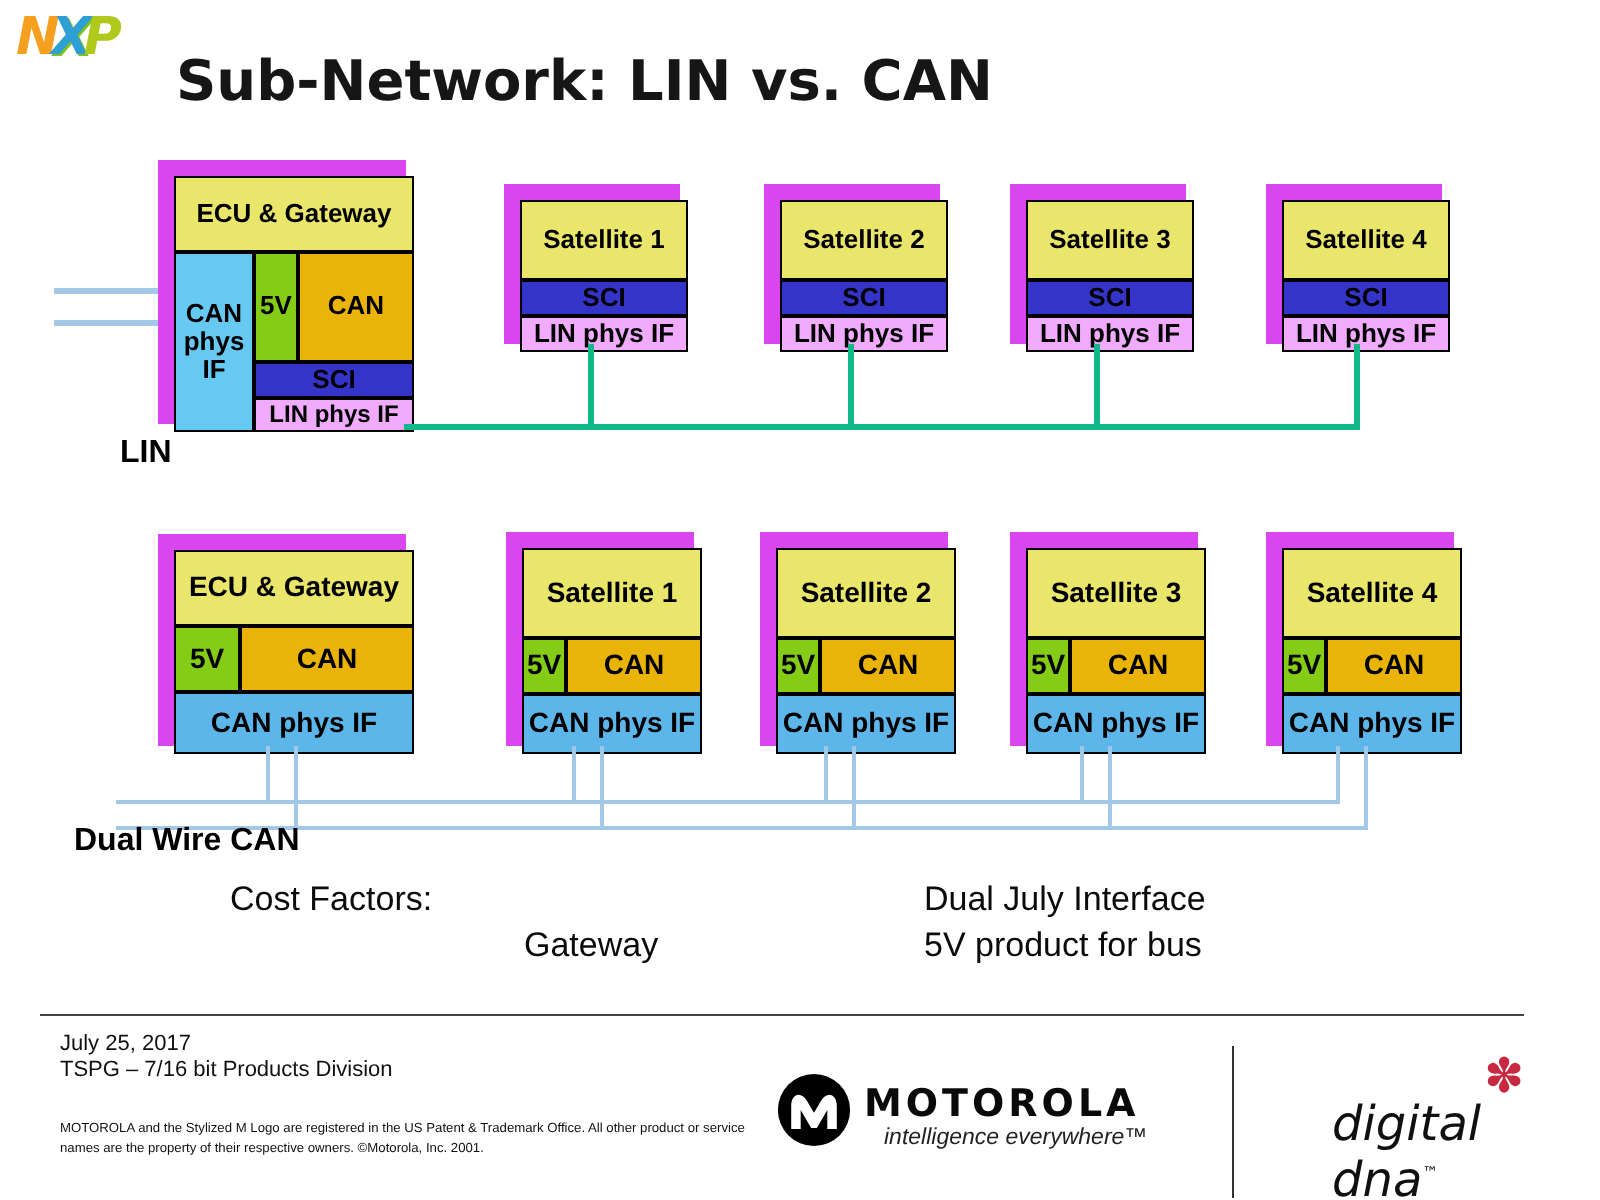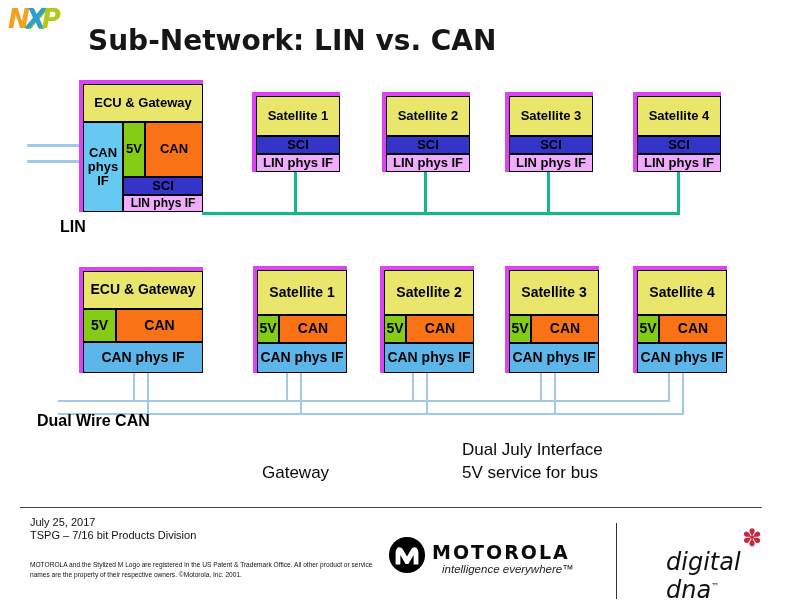--- a/index.html
+++ b/index.html
@@ -7,29 +7,29 @@
          font-family:"Liberation Sans",sans-serif;color:#000;}
   
   .nxp{position:absolute;left:8px;top:4px;font-family:"DejaVu Sans",sans-serif;
        font-weight:bold;font-size:26px;letter-spacing:-4px;font-style:italic;}
   .nxp .n{color:#F5A01E;}
   .nxp .x{color:#2E9FD4;text-shadow:1px 1px 0 #7AC122;}
   .nxp .p{color:#AFC91C;}
   .title{position:absolute;left:88px;top:24px;margin:0;font-family:"DejaVu Sans",sans-serif;
          font-weight:bold;font-size:28px;color:#161616;}
   
-  .box{position:absolute;border:4px solid #d946ef;box-sizing:border-box;background:#fff;}
+  .box{position:absolute;border:8px solid #d946ef;box-sizing:border-box;background:#fff;}
   .cell{position:absolute;box-sizing:border-box;border:1px solid #000;display:flex;
         align-items:center;justify-content:center;text-align:center;font-weight:bold;
         font-size:13px;line-height:1.1;}
   .yellow{background:#E9E66B;}
   .skytop{background:#66C9F2;}
   .skybot{background:#5CB6EA;}
   .olive{background:#84cc16;}
-  .orange{background:#f97316;}
+  .orange{background:#eab308;}
   .blue{background:#3434C8;}
   .green{background:#f0abfc;}
   .big{font-size:14px;}
   
   .hline,.vline{position:absolute;}
   .pale{background:#A3C7E6;}
   .gline{background:#12B78A;}
   .hline{height:3px;}
   .vline{width:3px;}
   .hline.thin{height:2px;}
@@ -142,23 +142,24 @@
   <div class="vline pale thin" style="left:300px;top:373px;height:42px"></div>
   <div class="vline pale thin" style="left:412px;top:373px;height:29px"></div>
   <div class="vline pale thin" style="left:426px;top:373px;height:42px"></div>
   <div class="vline pale thin" style="left:540px;top:373px;height:29px"></div>
   <div class="vline pale thin" style="left:554px;top:373px;height:42px"></div>
   <div class="vline pale thin" style="left:668px;top:373px;height:29px"></div>
   <div class="vline pale thin" style="left:682px;top:373px;height:42px"></div>
 
   <div class="netlabel" style="left:37px;top:412px">Dual Wire CAN</div>
 
+  <div class="cost" style="left:115px;top:440px">Cost Factors:</div>
   <div class="cost" style="left:262px;top:463px">Gateway</div>
   <div class="cost" style="left:462px;top:440px">Dual July Interface</div>
-  <div class="cost" style="left:462px;top:463px">5V service for bus</div>
+  <div class="cost" style="left:462px;top:463px">5V product for bus</div>
 
   <div class="fsep"></div>
   <div class="fsmall" style="left:30px;top:516px">July 25, 2017</div>
   <div class="fsmall" style="left:30px;top:529px">TSPG – 7/16 bit Products Division</div>
   <div class="flegal">MOTOROLA and the Stylized M Logo are registered in the US Patent &amp; Trademark Office. All other product or service names are the property of their respective owners.  ©Motorola, Inc. 2001.</div>
 
   <div class="moto-circle">
     <svg viewBox="0 0 40 40" width="38" height="38">
       <circle cx="20" cy="20" r="19" fill="#000"></circle>
       <path d="M8 30 V18 c0-7 5.5-8 8.5-2.5 l3.5 6 3.5-6 C26.5 10 32 11 32 18 v12 h-5 v-10 l-5.5 9.5 h-3 L13 20 v10 z" fill="#fff"></path>

